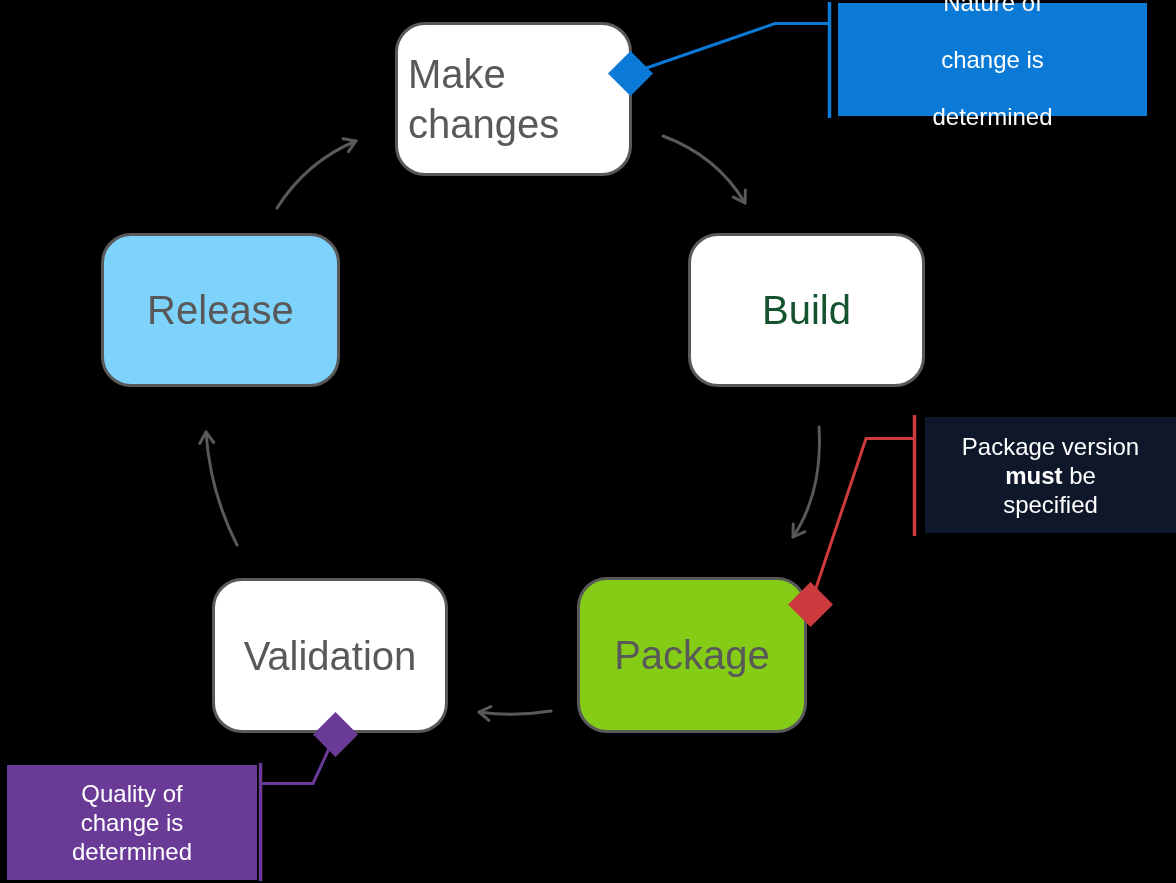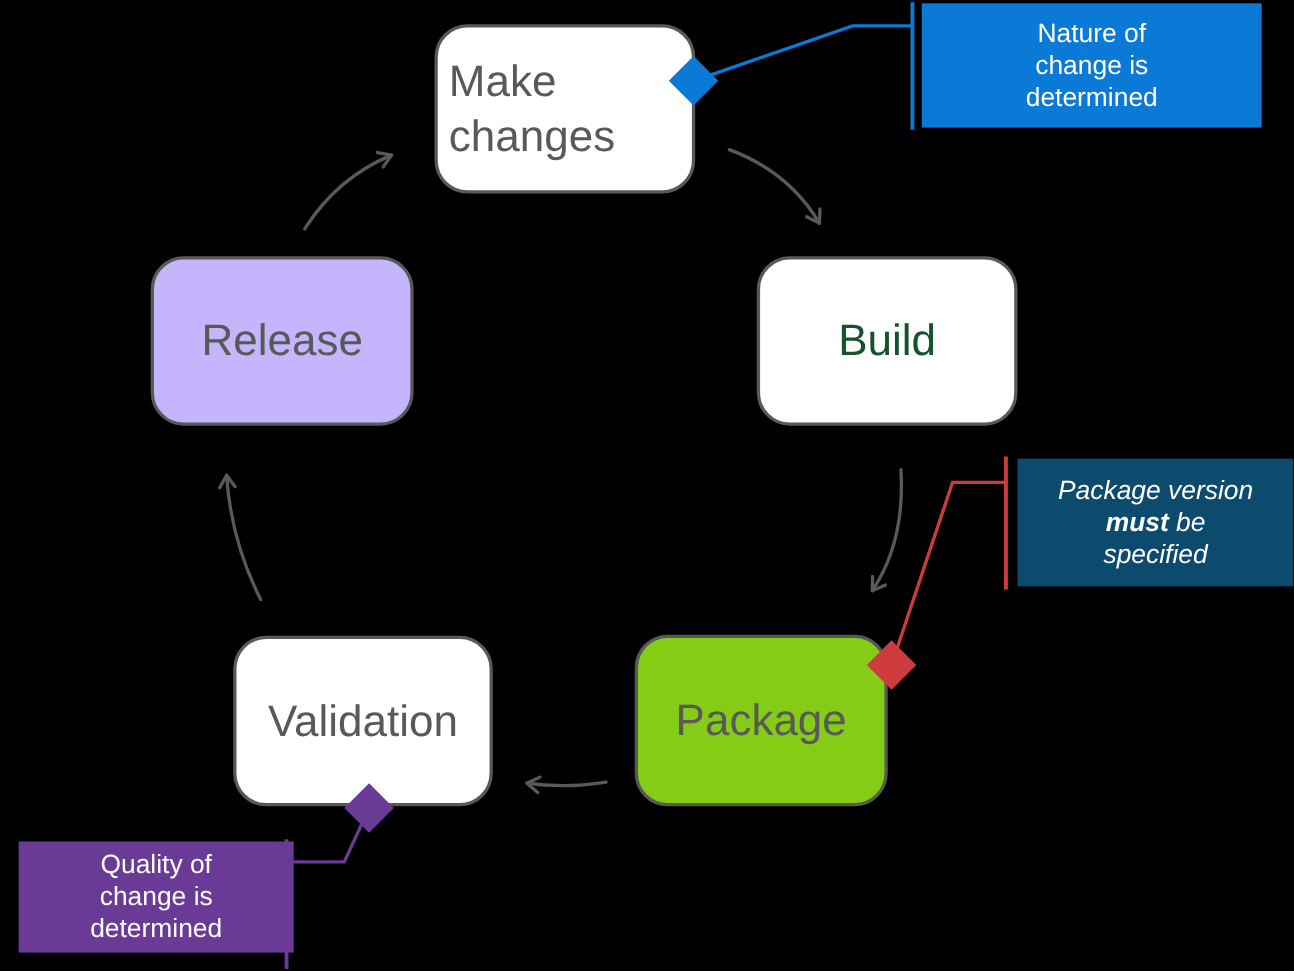--- a/index.html
+++ b/index.html
@@ -49,40 +49,40 @@
   .callout b { font-weight: bold; }
   
   #node-make-changes { left: 395px; top: 22px;  width: 237px; height: 154px; }
   #node-build        { left: 688px; top: 233px; width: 237px; height: 154px; }
   #node-release      { left: 101px; top: 233px; width: 239px; height: 154px; }
   #node-package      { left: 577px; top: 577px; width: 230px; height: 156px; }
   #node-validation   { left: 212px; top: 578px; width: 236px; height: 155px; }
   
   #callout-nature    { left: 838px; top: 3px;   width: 309px; height: 113px; }
   #callout-package   { left: 925px; top: 417px; width: 251px; height: 116px; }
-  #callout-quality   { left: 17px;   top: 765px; width: 250px; height: 101px; }
+  #callout-quality   { left: 7px;   top: 765px; width: 250px; height: 115px; }
 </style>
 </head>
 <body>
 
 <div class="stage">
 
   <div class="node" id="node-make-changes" style="background-color: rgb(255, 255, 255); border-color: rgb(89, 89, 89); color: rgb(89, 89, 89);">
     <span class="node-label">Make changes</span>
   </div>
   <div class="node" id="node-build" style="background-color: rgb(255, 255, 255); border-color: rgb(89, 89, 89); color: #14532d;">
     <span class="node-label">Build</span>
   </div>
   <div class="node" id="node-package" style="background-color: #84cc16; border-color: rgb(89, 89, 89); color: rgb(89, 89, 89);">
     <span class="node-label">Package</span>
   </div>
   <div class="node" id="node-validation" style="background-color: rgb(255, 255, 255); border-color: rgb(89, 89, 89); color: rgb(89, 89, 89);">
     <span class="node-label">Validation</span>
   </div>
-  <div class="node" id="node-release" style="background-color: #c4b5fd; border-color: rgb(89, 89, 89); color: rgb(89, 89, 89); margin-left: 36px;">
+  <div class="node" id="node-release" style="background-color: #7dd3fc; border-color: rgb(89, 89, 89); color: rgb(89, 89, 89);">
     <span class="node-label">Release</span>
   </div>
 
   <svg class="overlay-svg" width="1176" height="883" viewBox="0 0 1176 883">
     <defs>
       <marker id="arrowhead" markerUnits="userSpaceOnUse" markerWidth="26" markerHeight="26" viewBox="-13 -13 26 26" refX="0" refY="0" orient="auto">
         <path d="M-11,-7 L0,0 L-11,7" fill="none" stroke-width="3" stroke-linecap="round" stroke-linejoin="round" stroke="#595959"></path>
       </marker>
     </defs>
 
@@ -98,27 +98,27 @@
 
     <path d="M 810.5 604.5 L 866 438.5 L 914 438.5" fill="none" stroke-width="3" stroke="#CE3B3F"></path>
     <path d="M 914.5 415 L 914.5 536" fill="none" stroke-width="3.5" stroke="#CE3B3F"></path>
     <path d="M 810.5 582 L 833 604.5 L 810.5 627 L 788 604.5 Z" fill="#CE3B3F"></path>
 
     <path d="M 335.5 734.5 L 313 783.5 L 262 783.5" fill="none" stroke-width="3" stroke="#6A3A97"></path>
     <path d="M 260.5 763 L 260.5 881" fill="none" stroke-width="3.5" stroke="#6A3A97"></path>
     <path d="M 335.5 712 L 358 734.5 L 335.5 757 L 313 734.5 Z" fill="#6A3A97"></path>
   </svg>
 
-  <div class="callout" id="callout-nature" style="background-color: rgb(11, 122, 214); color: rgb(255, 255, 255);">
+  <div class="callout" id="callout-nature" style="background-color: rgb(11, 122, 214); color: rgb(255, 255, 255); gap: 28px;">
     <div>Nature of</div>
     <div>change is</div>
     <div>determined</div>
   </div>
 
-  <div class="callout" id="callout-package" style="background-color: #0c4a6e; color: rgb(255, 255, 255); font-style: italic;">
+  <div class="callout" id="callout-package" style="background-color: #0f172a; color: rgb(255, 255, 255);">
     <div>Package version</div>
     <div><b>must</b><span> be</span></div>
     <div>specified</div>
   </div>
 
   <div class="callout" id="callout-quality" style="background-color: rgb(106, 58, 151); color: rgb(255, 255, 255);">
     <div>Quality of</div>
     <div>change is</div>
     <div>determined</div>
   </div>

